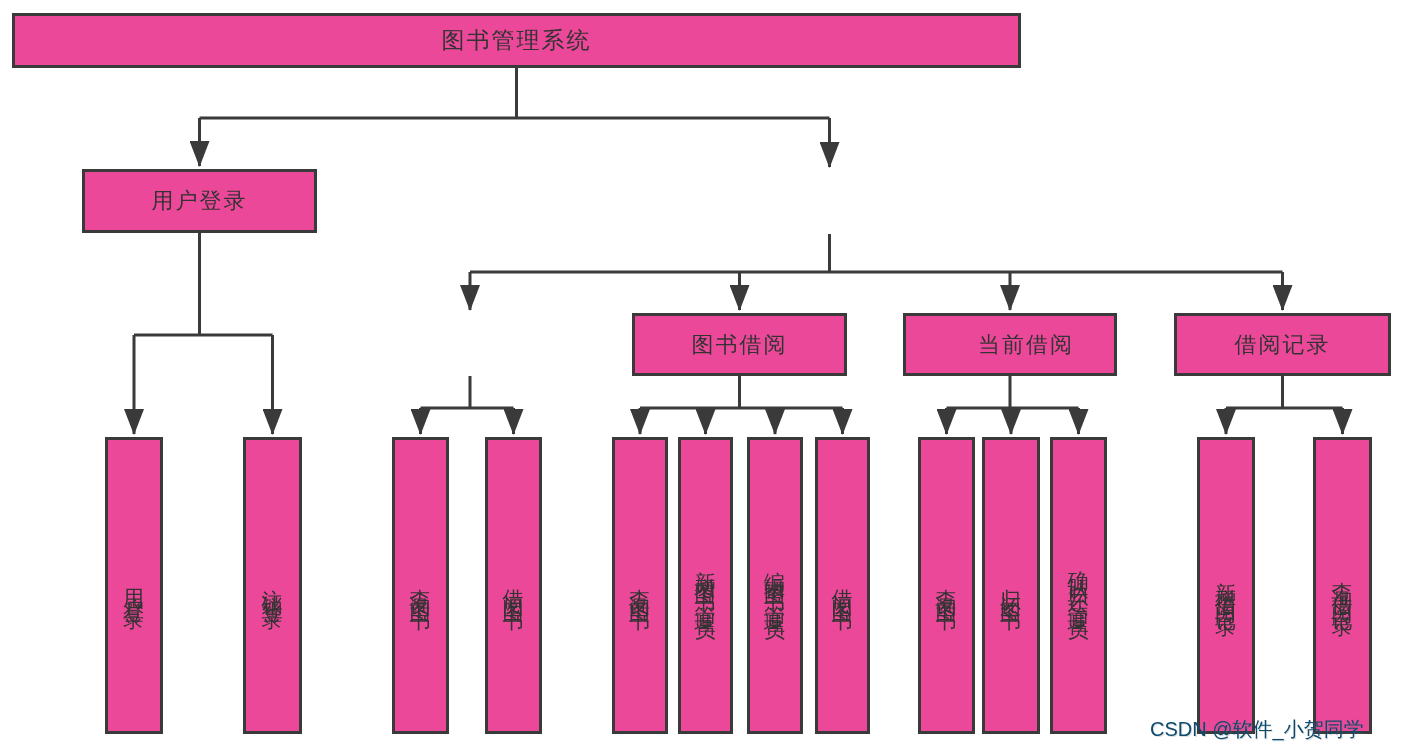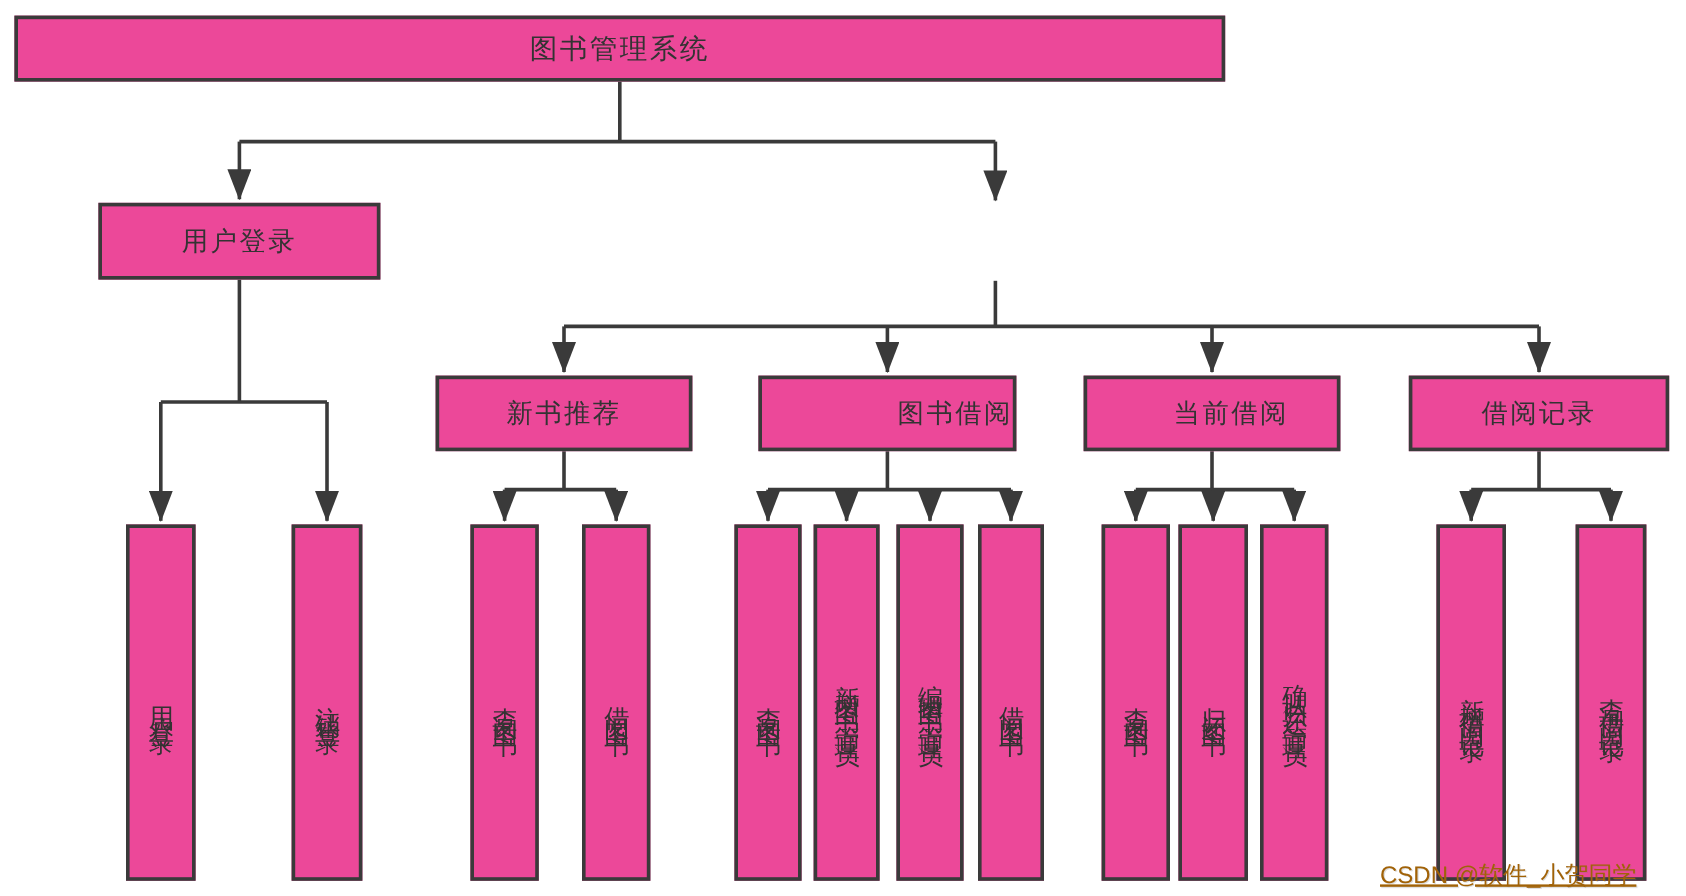--- a/index.html
+++ b/index.html
@@ -46,24 +46,23 @@
     letter-spacing: 7px;
     line-height: 1;
     white-space: nowrap;
   }
   .watermark {
     position: absolute;
     left: 1150px;
     top: 716px;
     width: 250px;
     font-size: 20px;
-    color: #a16207;
+    color: #0c4a6e;
     white-space: nowrap;
     text-shadow: 1px 1px 0 rgba(120,120,120,0.25);
-    text-decoration: underline;
   }
 </style>
 </head>
 <body>
 
 <div class="canvas">
 
   <svg class="connectors" width="1405" height="747" viewBox="0 0 1405 747">
     <defs>
       <marker id="arrow" markerUnits="userSpaceOnUse" markerWidth="26" markerHeight="20" viewBox="0 0 26 20" refX="25" refY="10" orient="auto">
@@ -115,24 +114,21 @@
   </svg>
 
   <div class="node h root" style="left:12px; top:13px; width:1009px; height:55px;">
     <span class="label">图书管理系统</span>
   </div>
 
   <div class="node h" style="left:82px; top:169px; width:235px; height:64px;">
     <span class="label">用户登录</span>
   </div>
 
-  <div class="node h" style="left:363px; top:313px; width:214px; height:63px;">
-    <span class="label">新书推荐</span>
-  </div>
-  <div class="node h" style="left:632px; top:313px; width:215px; height:63px;justify-content:flex-end;">
+  <div class="node h" style="left:632px; top:313px; width:215px; height:63px;">
     <span class="label">图书借阅</span>
   </div>
   <div class="node h" style="left:903px; top:313px; width:214px; height:63px;padding-left:32px;">
     <span class="label">当前借阅</span>
   </div>
   <div class="node h" style="left:1174px; top:313px; width:217px; height:63px;">
     <span class="label">借阅记录</span>
   </div>
 
   <div class="node v" style="left:105px; top:437px; width:58px; height:297px;">

